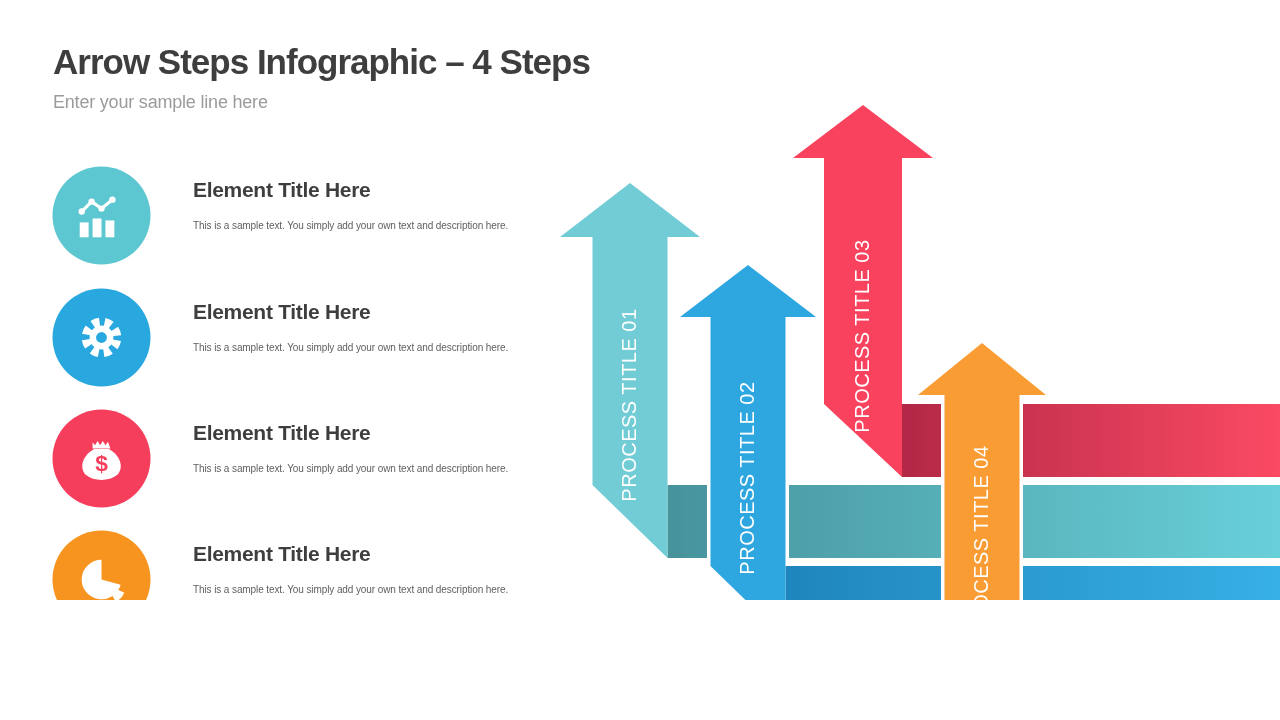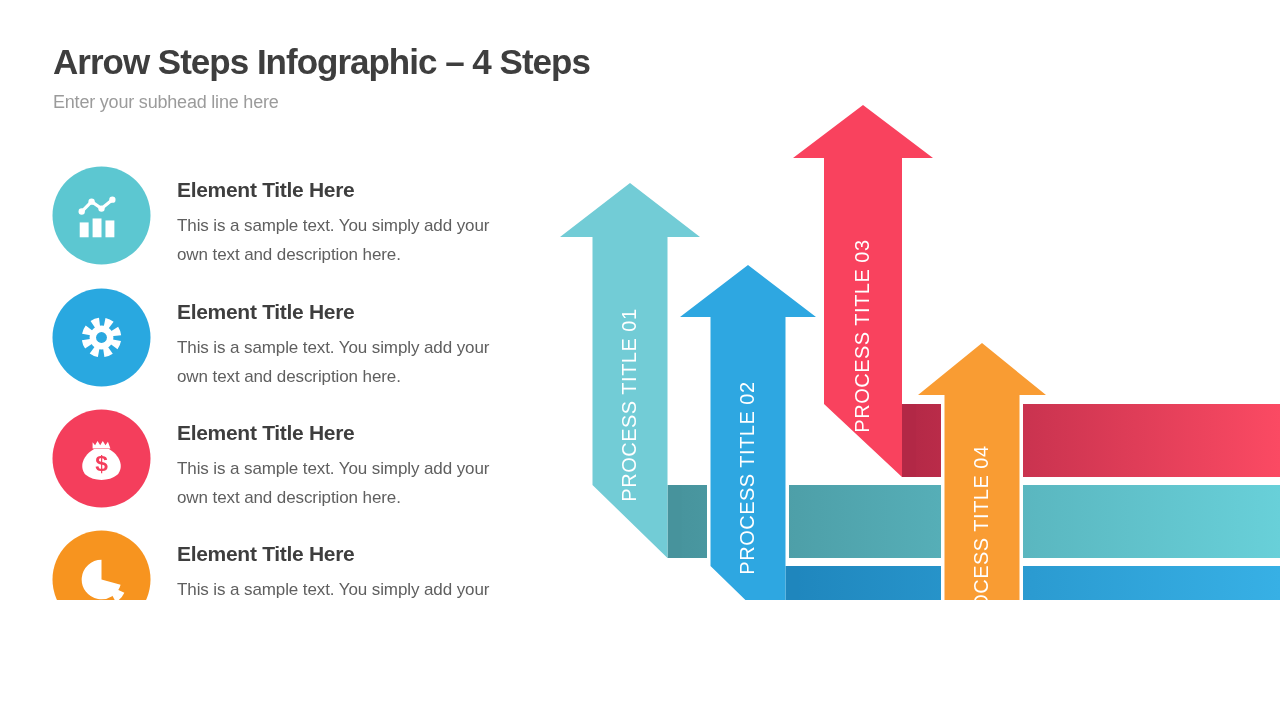--- a/index.html
+++ b/index.html
@@ -10,44 +10,44 @@
   .hdr{position:absolute;left:53px;top:42px;width:620px;}
   .hdr h1{
     margin:0;font-size:35px;font-weight:bold;color:#3e3e3e;
     letter-spacing:-1px;line-height:40px;white-space:nowrap;
   }
   .hdr p{
     margin:10px 0 0 0;font-size:18px;color:#9b9b9b;letter-spacing:-0.2px;
   }
   .item{position:absolute;left:52px;width:470px;height:110px;}
   .badge{position:absolute;left:0;top:0;width:99px;height:99px;display:block;}
-  .itext{position:absolute;left:125px;top:12px;width:318px;}
+  .itext{position:absolute;left:141px;top:12px;width:318px;}
   .itext h3{
     margin:0;font-size:21px;font-weight:bold;color:#3e3e3e;
     letter-spacing:-0.3px;line-height:24px;
   }
   .itext p{
-    margin:9px 0 0 0;font-size:17px;color:#5f5f5f;line-height:29px;
+    margin:9px 0 0 0;font-size:10px;color:#5f5f5f;line-height:29px;
     letter-spacing:-0.1px;
   }
   .diagram{position:absolute;left:0;top:0;width:1280px;height:720px;}
   .proc-label{
     font-family:"Liberation Sans",sans-serif;font-size:20px;fill:#ffffff;
     letter-spacing:0.5px;
   }
   .halo{fill:#ffffff;stroke:#ffffff;stroke-width:7;stroke-linejoin:miter;}
 </style>
 </head>
 <body>
 
 <div class="slide">
 
   <div class="hdr">
     <h1>Arrow Steps Infographic – 4 Steps</h1>
-    <p>Enter your subhead line here</p>
+    <p>Enter your sample line here</p>
   </div>
 
   <div class="item" style="top:166px">
     <svg class="badge" viewBox="-50 -50 100 100">
       <circle r="49.5" fill="#5cc7d1"></circle>
       <g fill="#ffffff">
         <rect x="-22" y="7" width="9" height="15"></rect>
         <rect x="-9" y="3" width="9" height="19"></rect>
         <rect x="4" y="5" width="9" height="17"></rect>
       </g>

